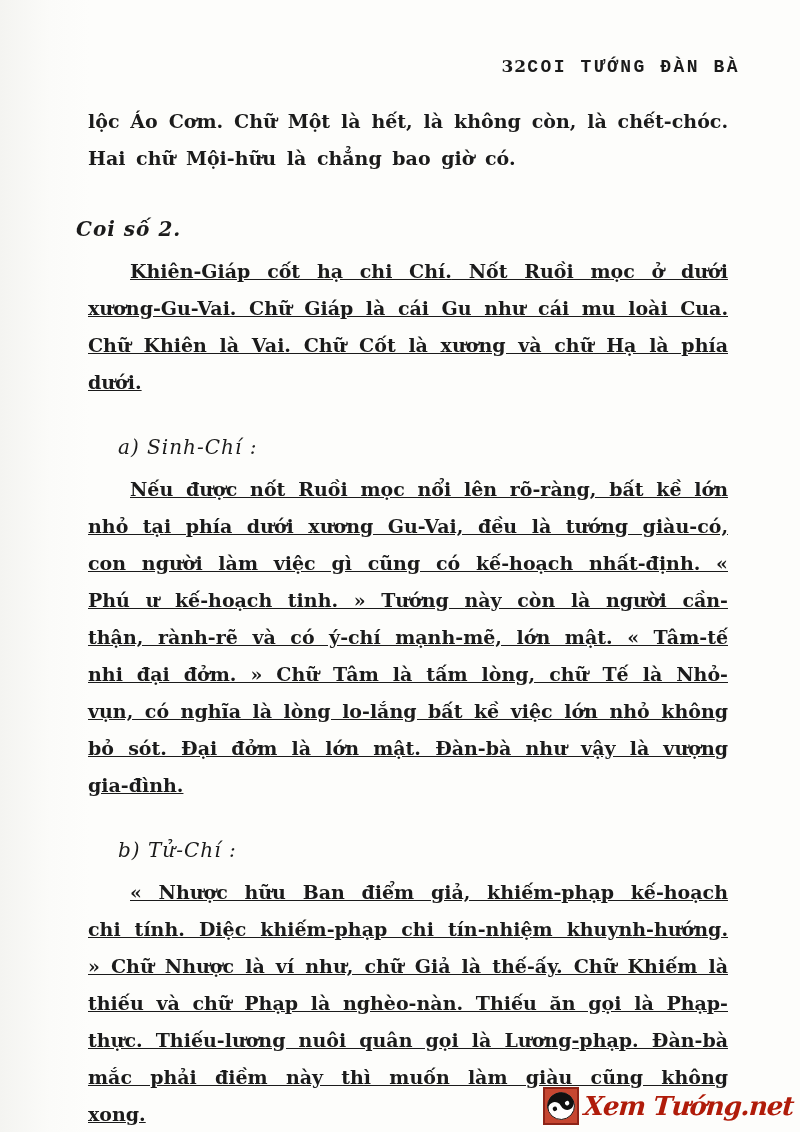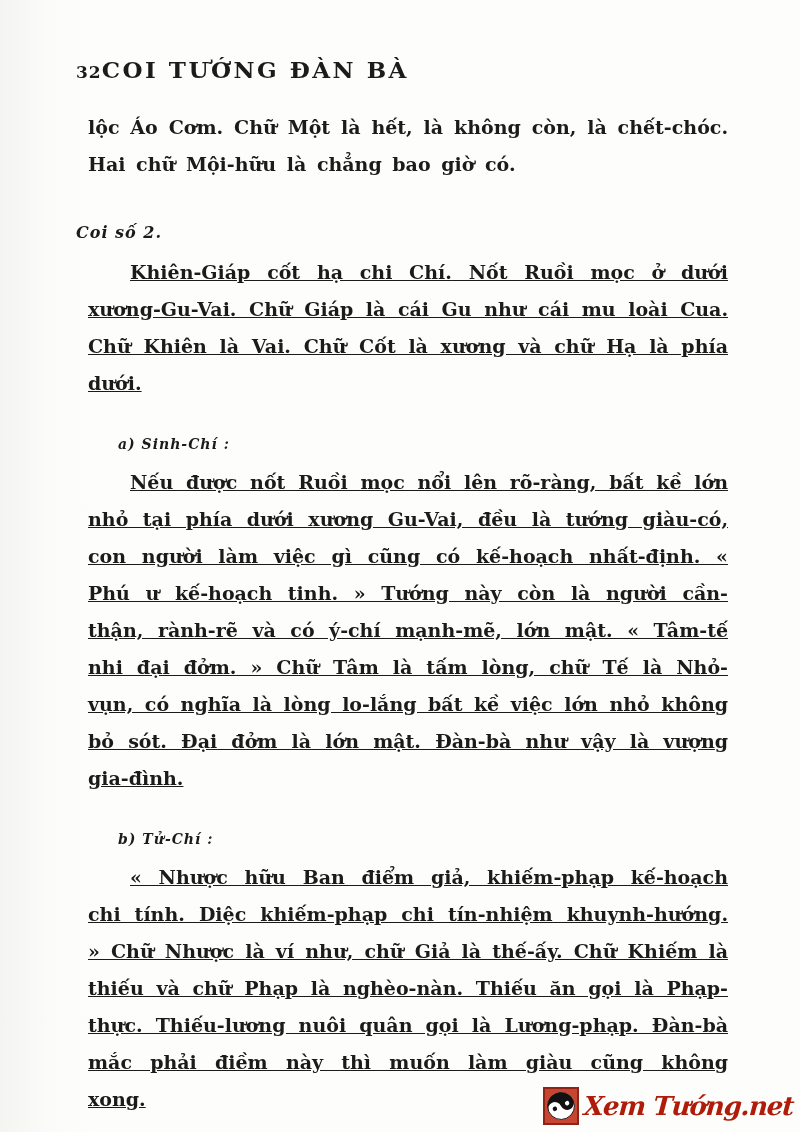--- a/index.html
+++ b/index.html
@@ -8,40 +8,40 @@
     background:#fdfdfb;
     background-image:linear-gradient(to right, #f4f4f1 0px, #fbfbf9 50px, #fdfdfb 90px);
     font-family:"DejaVu Serif", serif;
     color:#1b1b1b;
     position:relative;
     overflow:hidden;
   }
   .page { padding:56px 60px 0 76px; }
 
   .page-head {
-    display:flex; justify-content:flex-start; align-items:baseline;
+    display:flex; justify-content:flex-end; align-items:baseline;
     font-weight:bold; margin-bottom:26px;
   }
   .page-num  { font-size:17px; letter-spacing:1px; }
-  .run-title { font-size:23px; letter-spacing:2.5px; }
+  .run-title { font-size:18px; letter-spacing:2.5px;font-family:Liberation Mono, monospace; }
 
   p.body {
     margin:12px; font-size:19px; font-weight:bold;
     line-height:37px; text-align:justify; word-spacing:4px;
   }
   .indent { text-indent:42px;text-decoration:underline; }
   .sp  { margin-top:26px; }
   .sp-lg { margin-top:34px; }
 
   .sec-heading {
-    font-style:italic; font-weight:bold; font-size:16px;
+    font-style:italic; font-weight:bold; font-size:20px;
     margin:40px 0 0 0; letter-spacing:1px;
   }
   .sub-heading {
-    font-style:italic; font-weight:bold; font-size:14px;
+    font-style:italic; font-weight:normal; font-size:20px;
     margin:34px 0 0 42px; letter-spacing:1px;
   }
 
   .watermark {
     position:absolute; right:7px; bottom:7px;
     display:flex; align-items:center; gap:5px;
   }
   .yy-box {
     width:36px; height:38px;
     background:#c64631;

